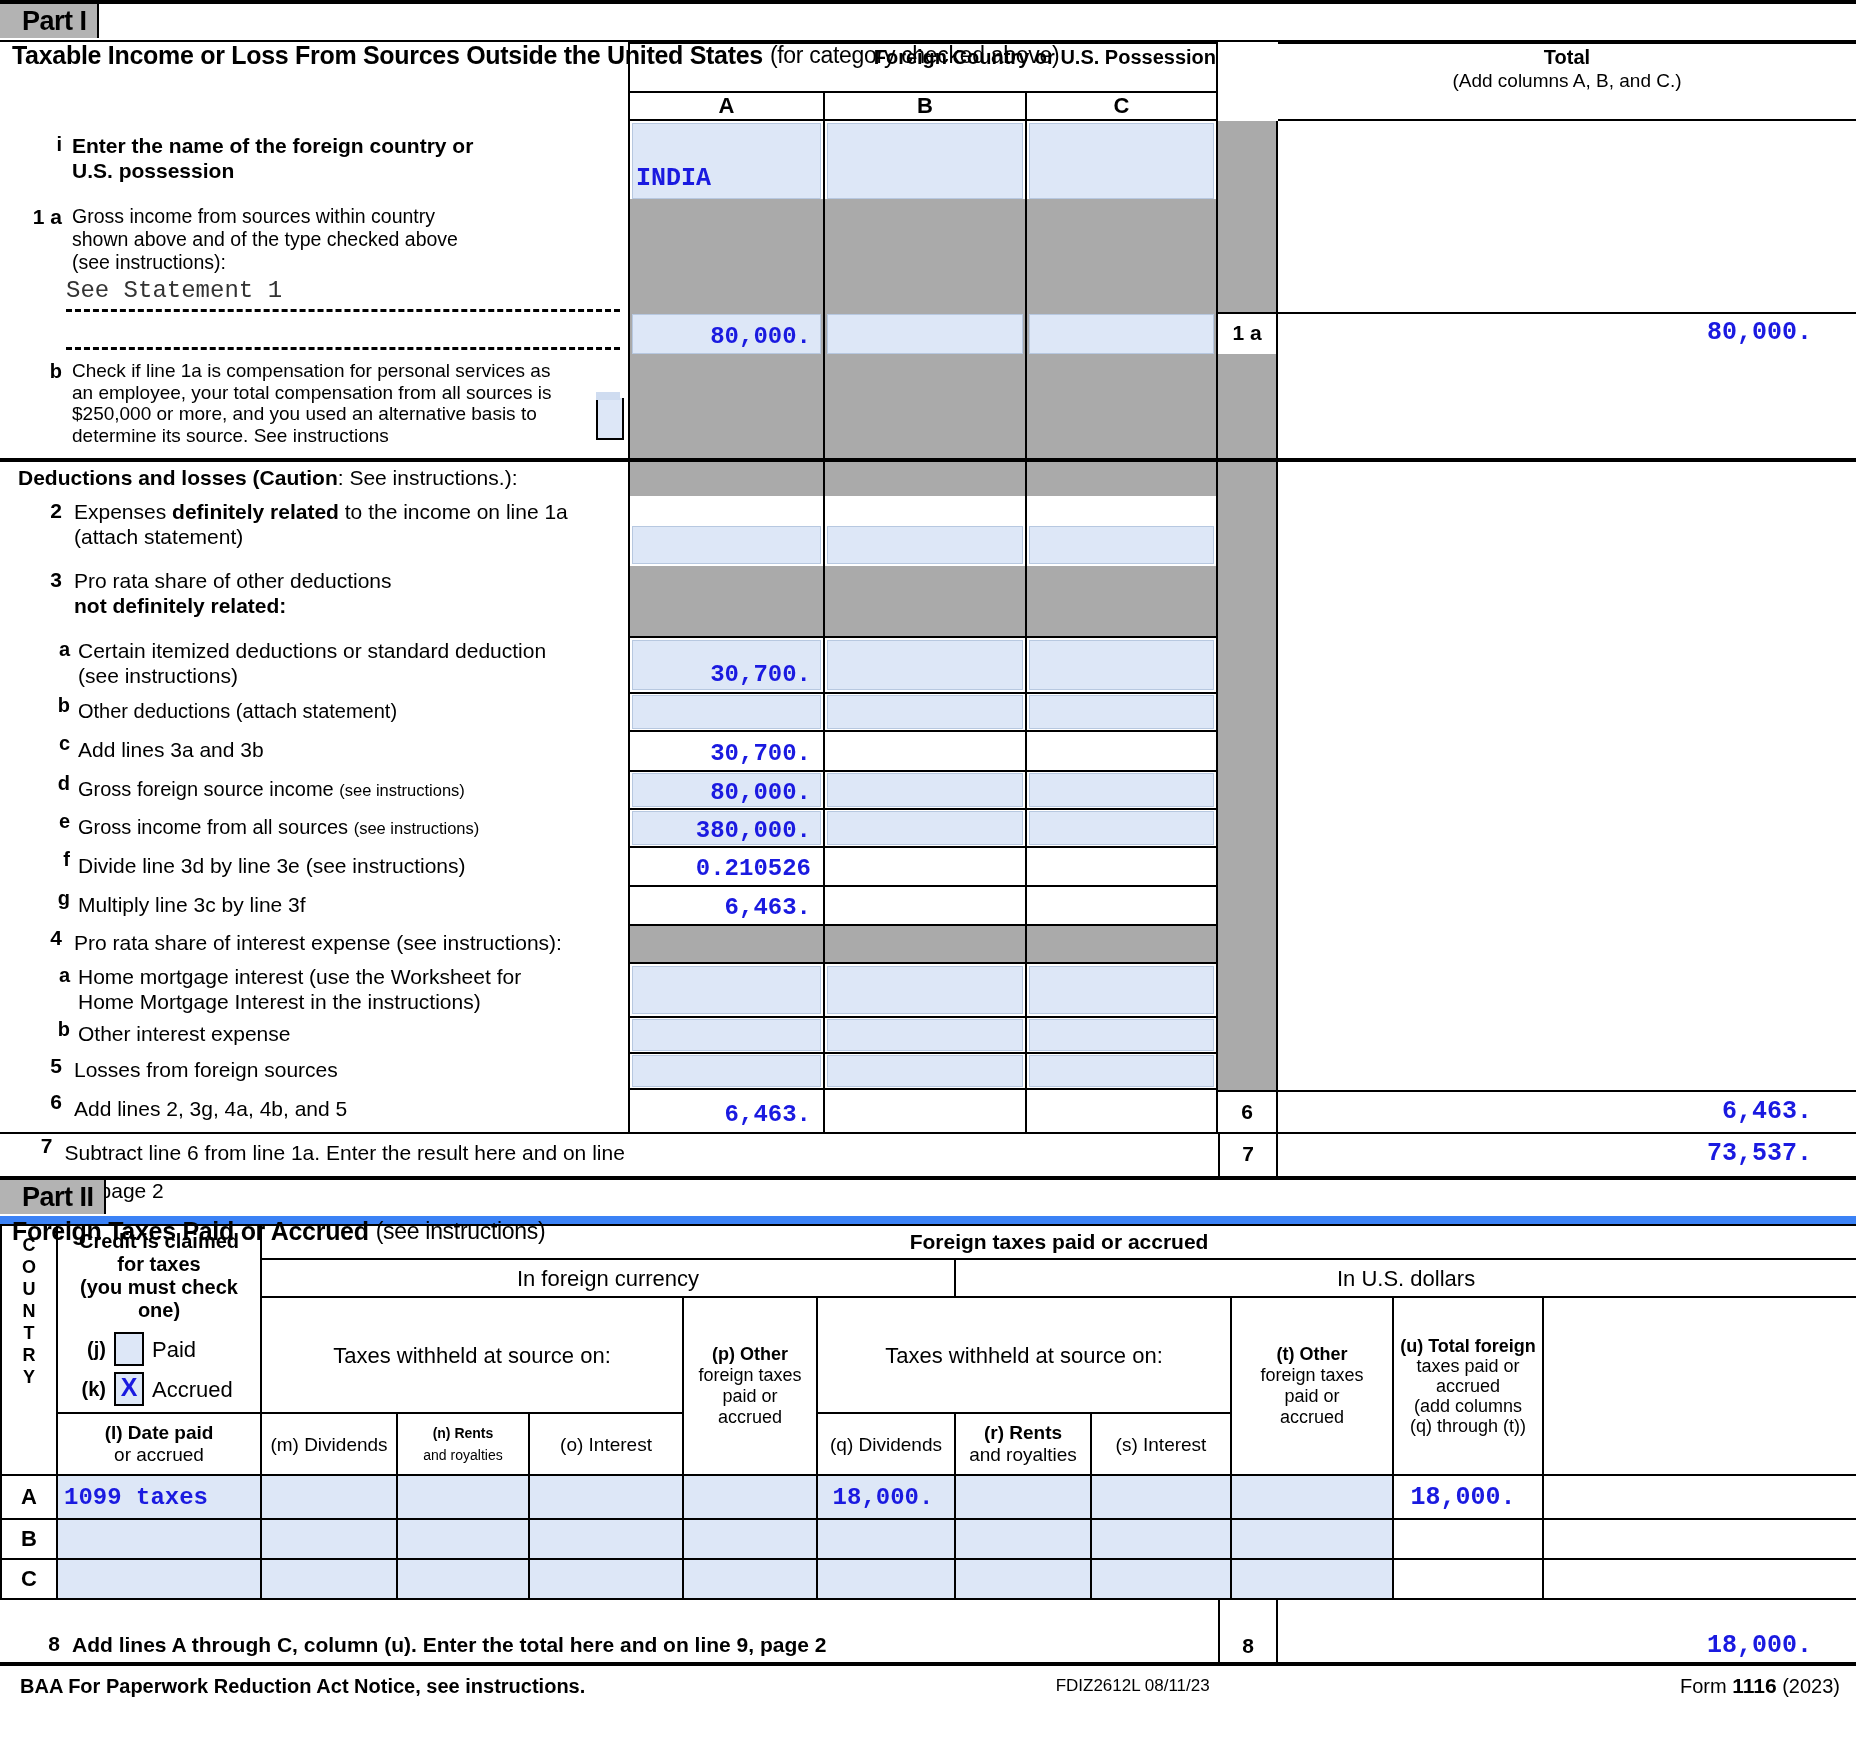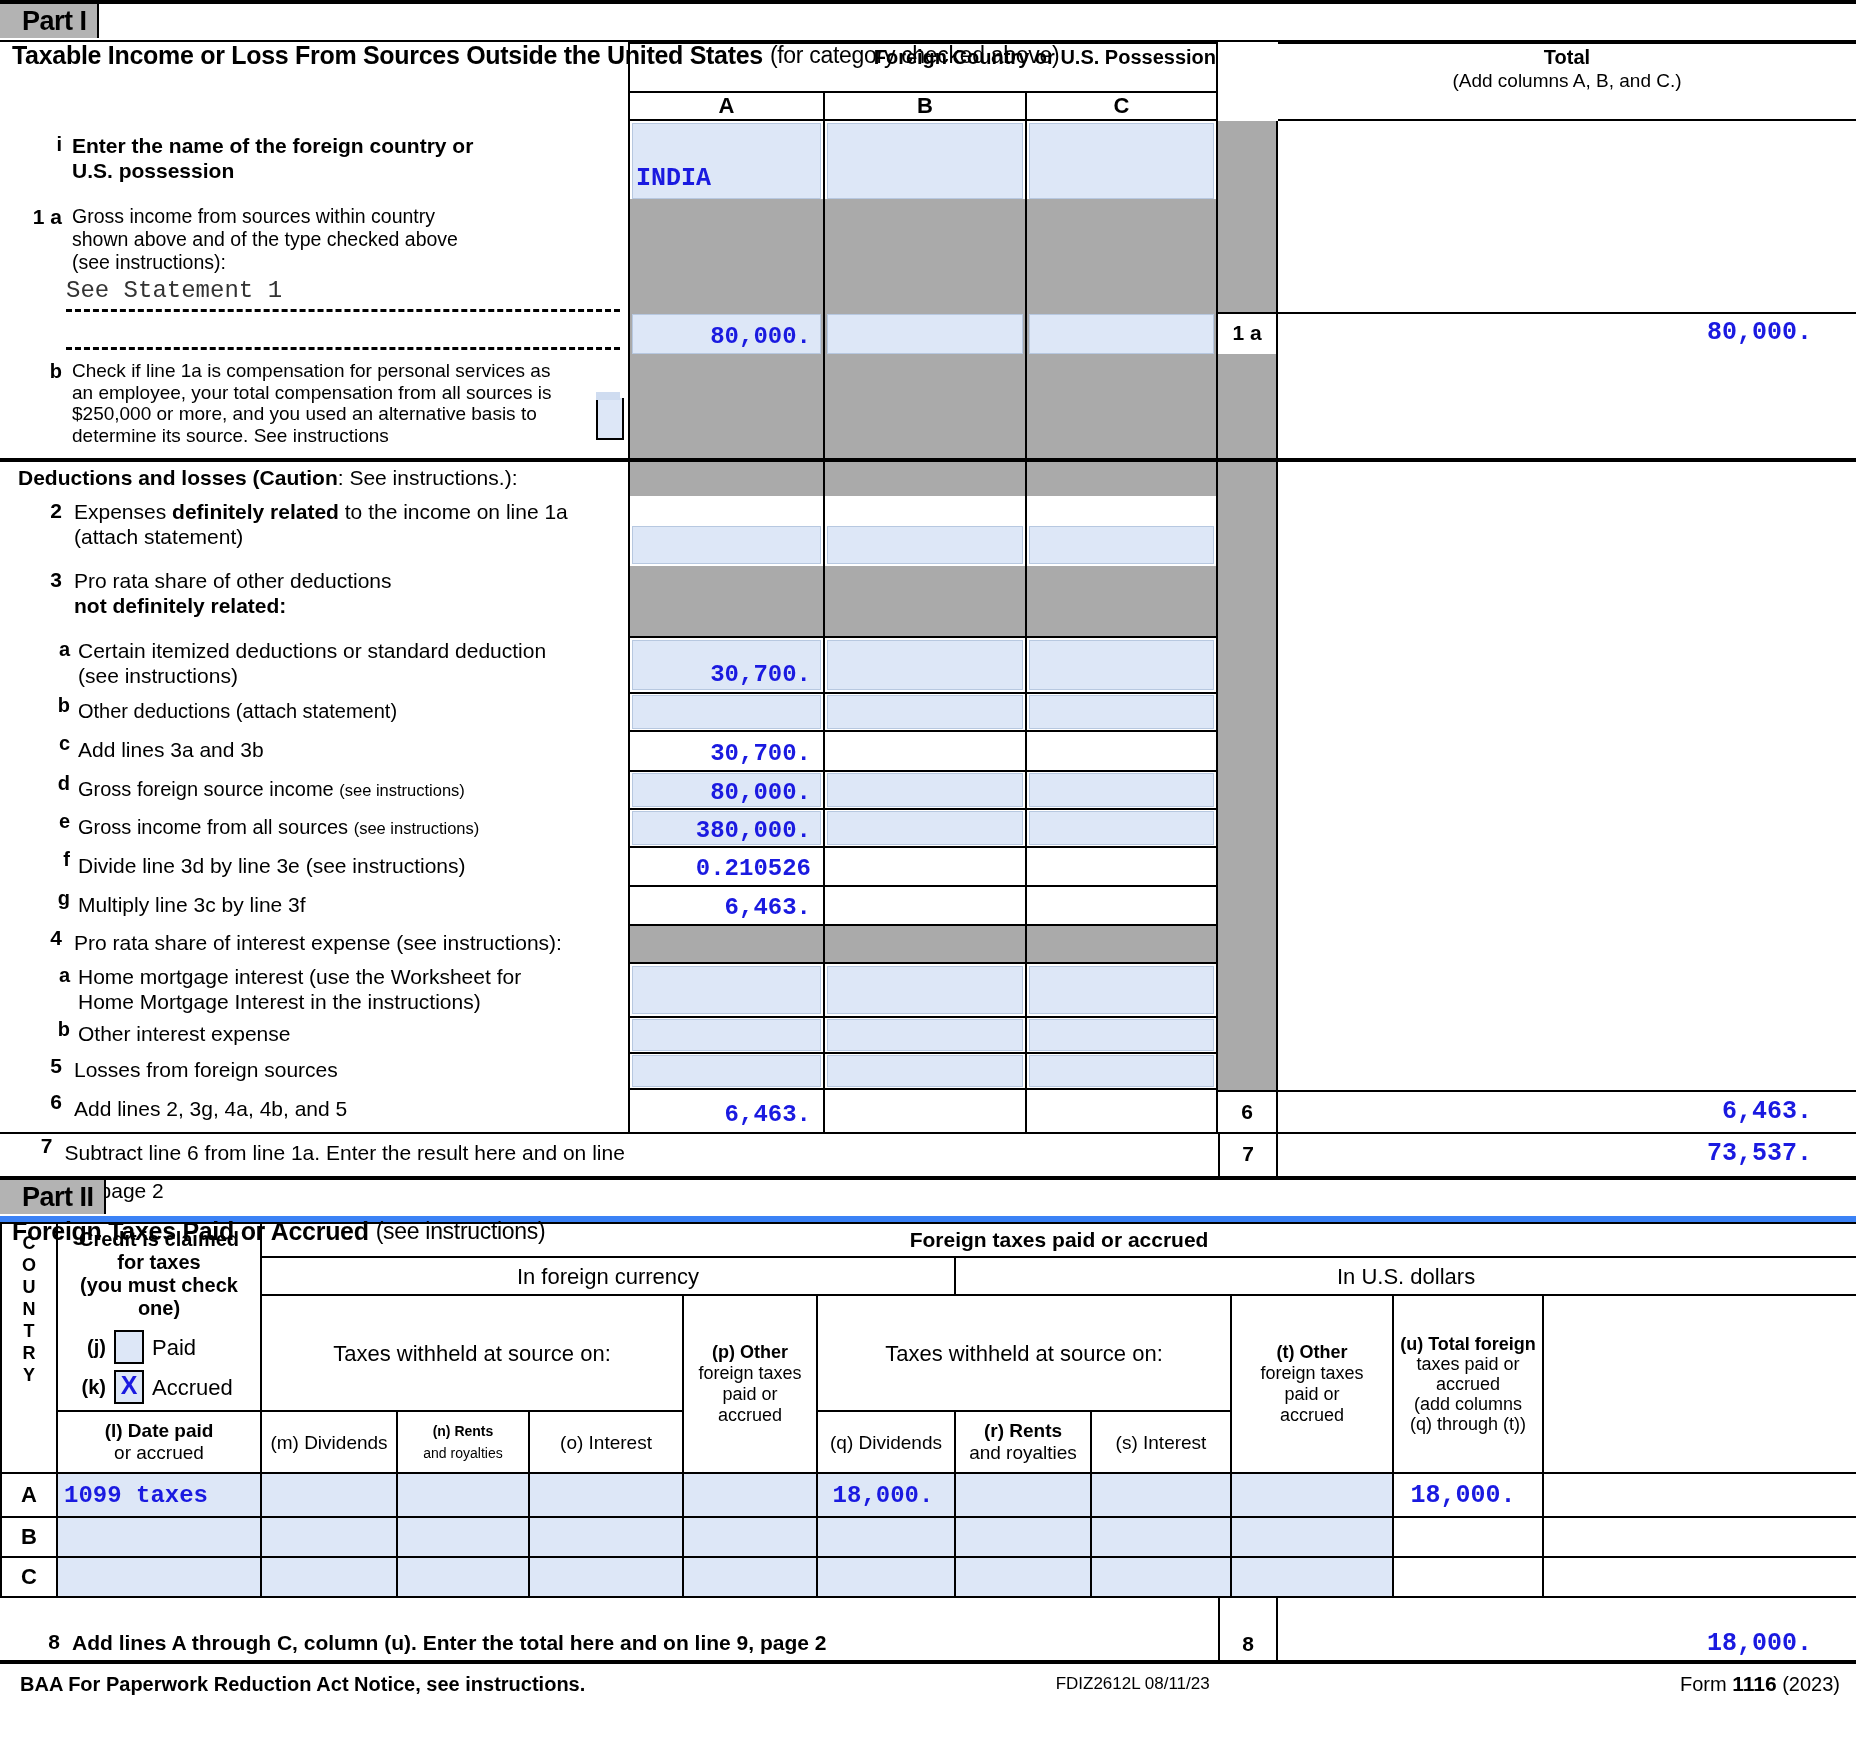--- a/index.html
+++ b/index.html
@@ -520,21 +520,21 @@
     </div>
     <div style="width:590px;flex:0 0 590px;"></div>
     <div class="colN wht ctr" style="border-left:2px solid #000;">
       <span class="num" style="line-height:40px;">7</span>
     </div>
     <div class="colT">
       <div class="totval" style="line-height:40px;">73,537.</div>
     </div>
   </div>
 
-  <div class="part-banner" style="border-top:4px solid #000;border-bottom:6px solid #3b82f6;">
+  <div class="part-banner" style="border-top:4px solid #000;border-bottom:8px solid #3b82f6;">
     <div class="part-tag">Part II</div>
     <div class="part-title">
       <span>Foreign Taxes Paid or Accrued</span>
       <span class="lite">(see instructions)</span>
     </div>
   </div>
 
   <table class="p2tbl">
     <colgroup>
       <col style="width:56px">

